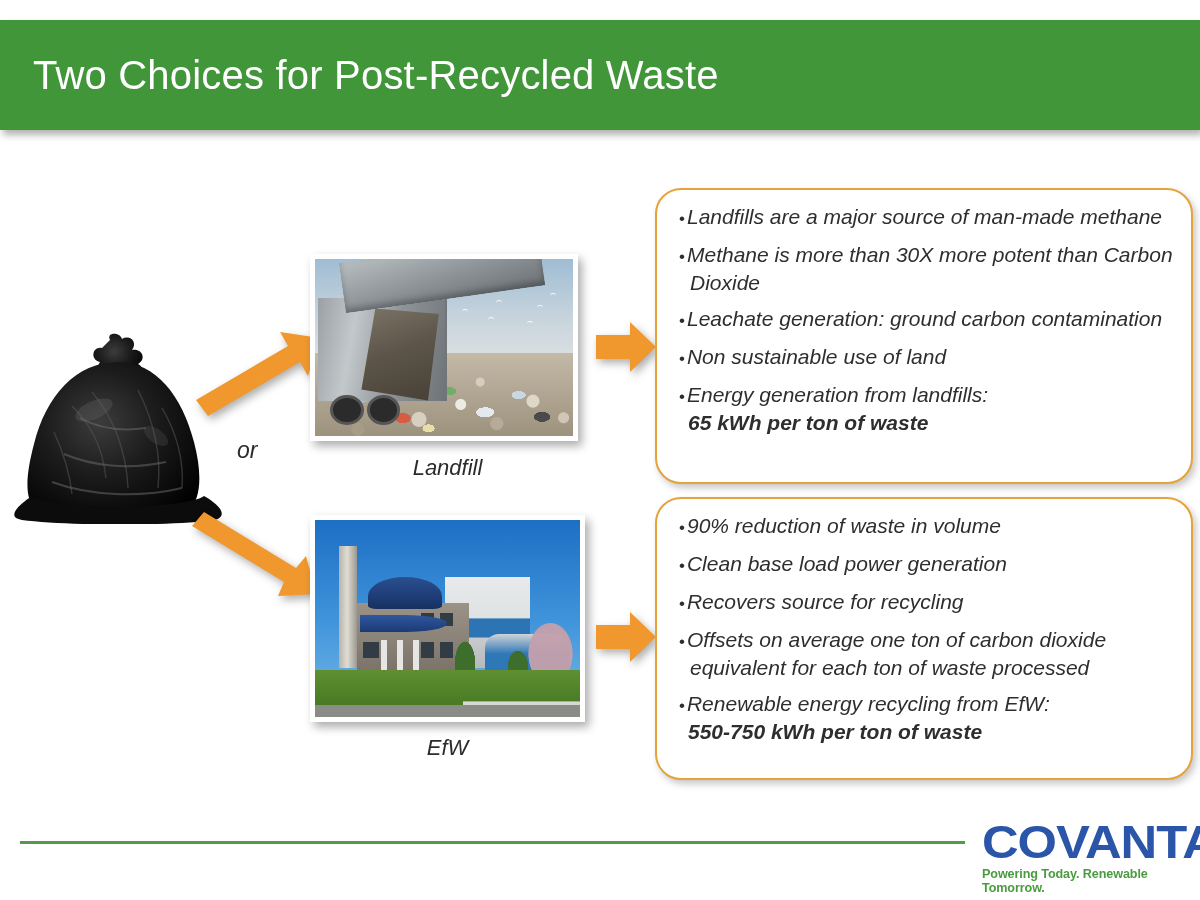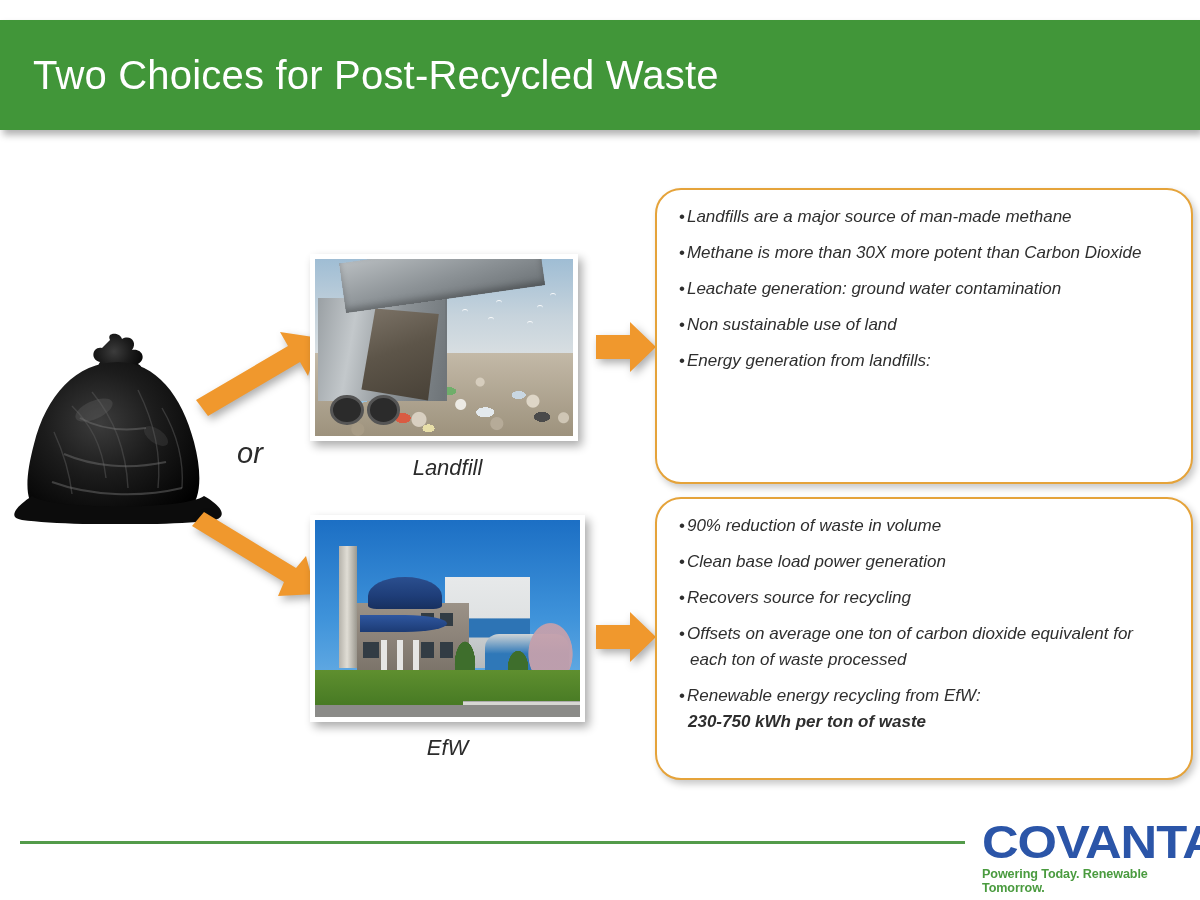--- a/index.html
+++ b/index.html
@@ -48,21 +48,21 @@
     top: 332px;
     width: 228px;
     height: 192px;
   }
 
   
   .or-label {
     position: absolute;
     left: 237px;
     top: 437px;
-    font-size: 29px;
+    font-size: 23px;
     font-style: italic;
     color: #2b2b2b;
   }
 
   
   .photo {
     position: absolute;
     background: #ffffff;
     padding: 5px 5px 5px 5px;
     box-shadow: 4px 5px 9px rgba(0,0,0,0.33);
@@ -224,21 +224,21 @@
     border: 2px solid #e5a33a;
     border-radius: 26px;
     box-shadow: 3px 4px 7px rgba(0,0,0,0.22);
     padding: 14px 18px 14px 22px;
   }
   .callout-top    { left: 655px; top: 188px; width: 538px; height: 296px; }
   .callout-bottom { left: 655px; top: 497px; width: 538px; height: 283px; }
 
   .bullets { list-style: none; }
   .bullets li {
-    font-size: 17px;
+    font-size: 21px;
     font-style: italic;
     color: #2e2e2e;
     line-height: 26px;
     margin-bottom: 10px;
     text-indent: -11px;
     padding-left: 11px;
   }
   .bullets li::before {
     content: "\2022";
     font-size: 17px;
@@ -403,33 +403,33 @@
   <div class="arrow" style="left:596px; top:608px; width:62px; height:58px;">
     <svg width="62" height="58" viewBox="0 0 62 58">
       <polygon points="0,17 34,17 34,4 60,29 34,54 34,41 0,41" fill="#F0982D"></polygon>
     </svg>
   </div>
 
   <div class="callout callout-top">
     <ul class="bullets">
       <li><span>Landfills are a major source of man-made methane</span></li>
       <li><span>Methane is more than 30X more potent than Carbon Dioxide</span></li>
-      <li><span>Leachate generation: ground water contamination</span></li>
+      <li><span>Leachate generation: ground carbon contamination</span></li>
       <li><span>Non sustainable use of land</span></li>
-      <li><span>Energy generation from landfills:</span></li>
+      <li><span>Energy generation from landfills:</span><span class="emph">65 kWh per ton of waste</span></li>
     </ul>
   </div>
 
   <div class="callout callout-bottom">
     <ul class="bullets">
       <li><span>90% reduction of waste in volume</span></li>
       <li><span>Clean base load power generation</span></li>
       <li><span>Recovers source for recycling</span></li>
       <li><span>Offsets on average one ton of carbon dioxide equivalent for each ton of waste processed</span></li>
-      <li><span>Renewable energy recycling from EfW:</span><span class="emph">230-750 kWh per ton of waste</span></li>
+      <li><span>Renewable energy recycling from EfW:</span><span class="emph">550-750 kWh per ton of waste</span></li>
     </ul>
   </div>
 
   <div class="footer-rule"></div>
   <div class="logo-wrap">
     <div class="logo-word">COVANTA</div>
     <div class="logo-tag">Powering Today. Renewable Tomorrow.</div>
   </div>
 
 </div>

